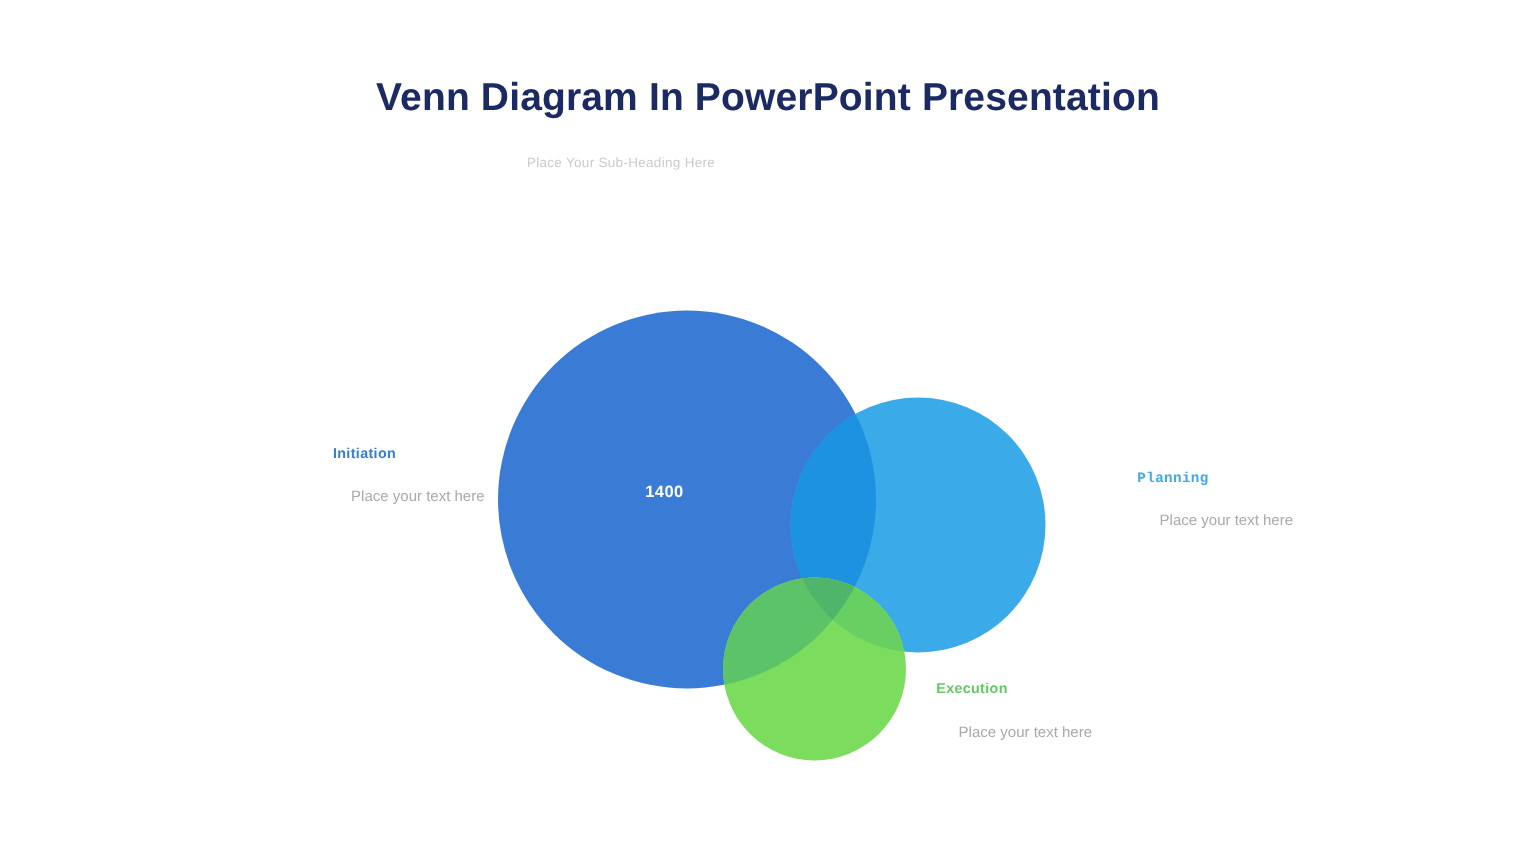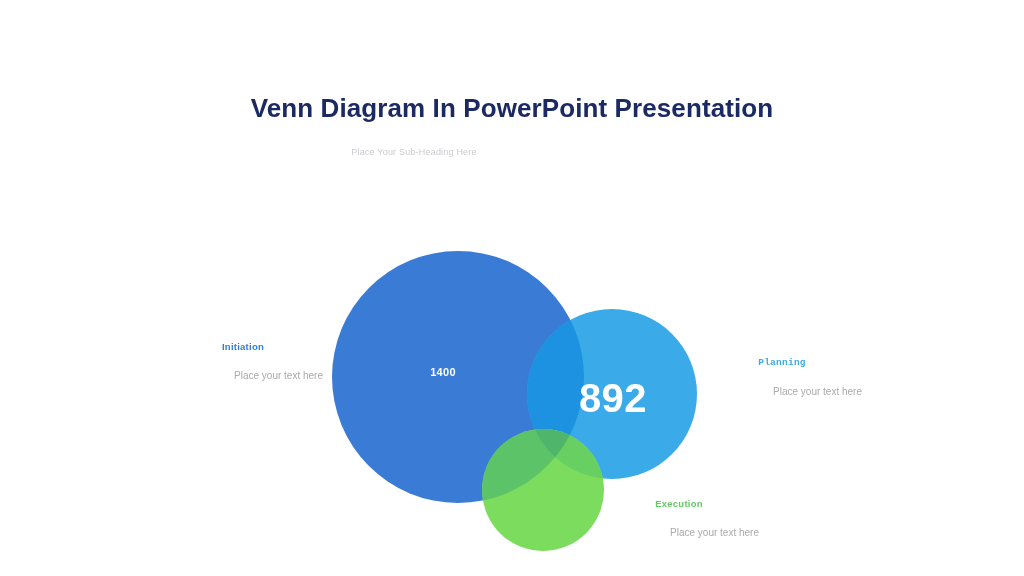--- a/index.html
+++ b/index.html
@@ -11,21 +11,20 @@
     height: 576px;
     background: #ffffff;
     font-family: "Liberation Sans", sans-serif;
     overflow: hidden;
     position: relative;
   }
   .slide {
     position: absolute;
     inset: 0;
     background: #ffffff;
-    margin-top: 44px;
   }
 
   
   .title {
     position: absolute;
     top: 48px;
     left: 0;
     width: 1024px;
     text-align: center;
     font-size: 26px;
@@ -121,21 +120,21 @@
   .caption-initiation .caption-heading { color: #2f7fd8; }
 
   .caption-planning {
     left: 702px;
     top: 312px;
     width: 160px;
   }
   .caption-planning .caption-heading { color: #3aabe8; font-family: Liberation Mono, monospace; }
 
   .caption-execution {
-    left: 599px;
+    left: 568px;
     top: 453px;
     width: 160px;
   }
   .caption-execution .caption-heading { color: #63c967; }
 </style>
 </head>
 <body>
 
 <div class="slide">
 
@@ -174,21 +173,20 @@
       </g>
 
       <g clip-path="url(#clip-execution)">
         <g clip-path="url(#clip-initiation)">
           <circle cx="612" cy="350" r="85" fill="#4fb56b"></circle>
         </g>
       </g>
     </svg>
 
     <div class="value-label value-initiation">1400</div>
-    <div class="value-label value-planning">892</div>
   </div>
 
   <div class="caption caption-initiation">
     <div class="caption-heading">Initiation</div>
     <div class="caption-body">Place your text here</div>
   </div>
 
   <div class="caption caption-planning">
     <div class="caption-heading">Planning</div>
     <div class="caption-body">Place your text here</div>

